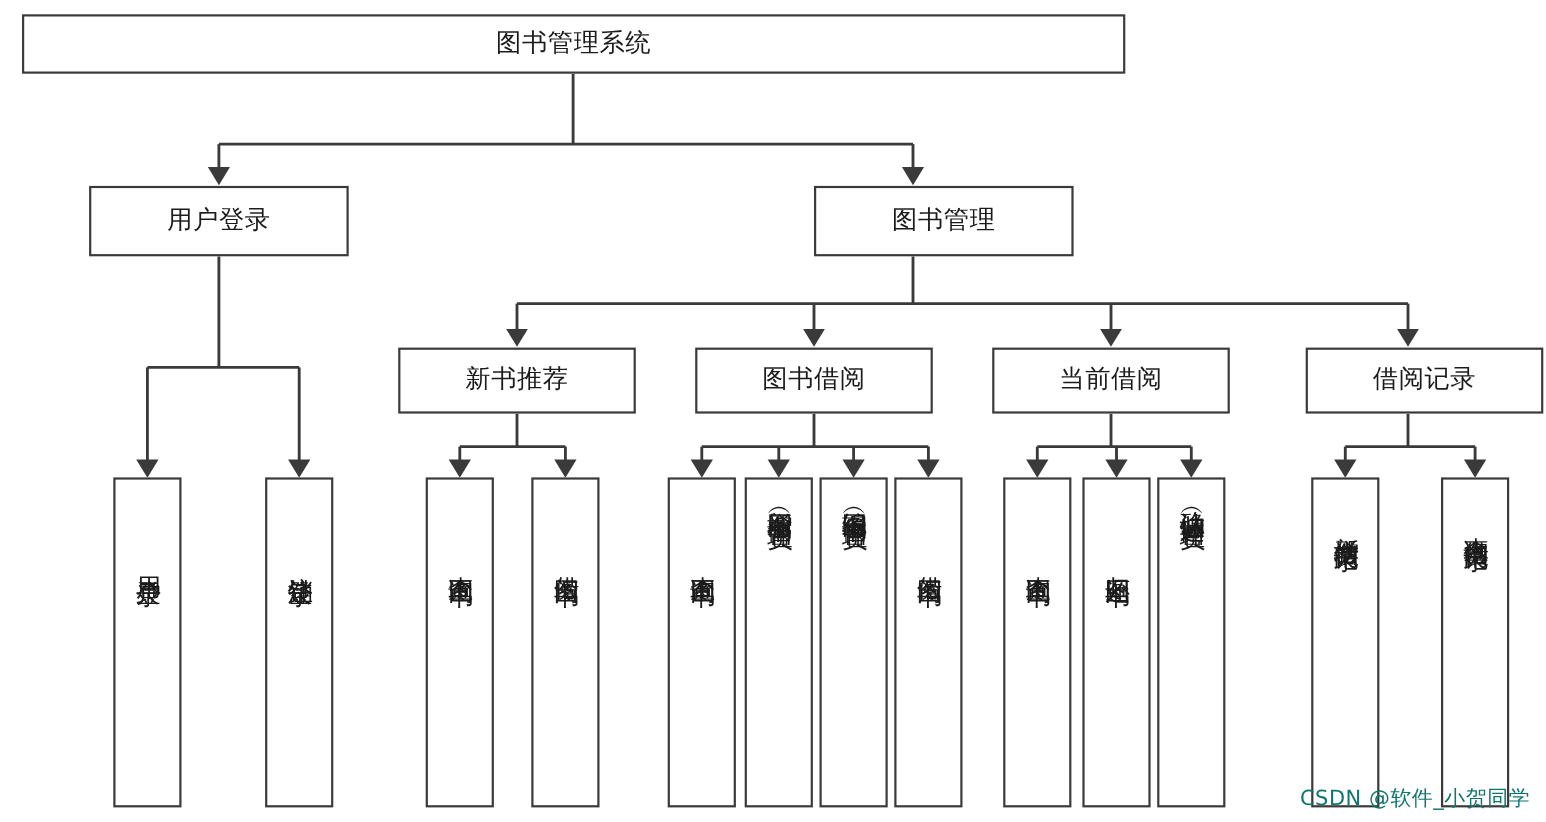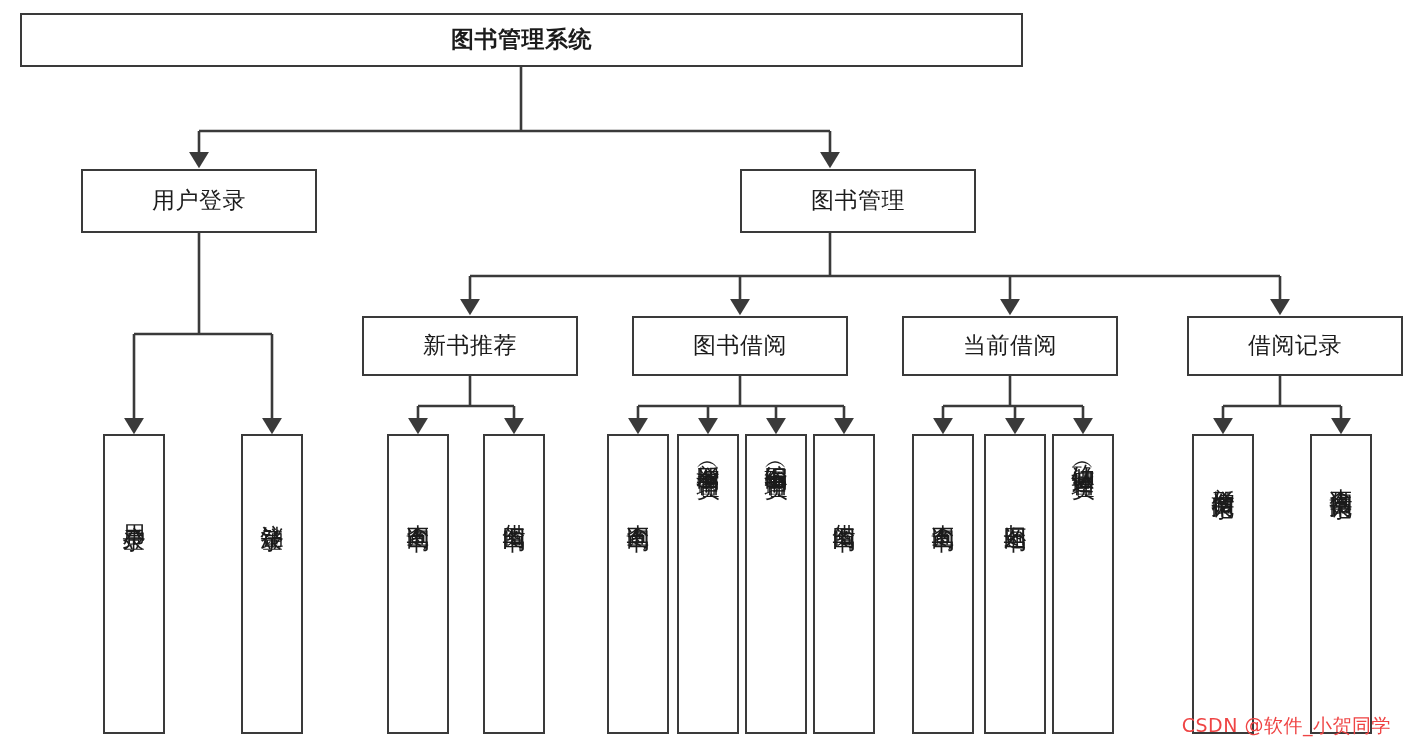--- a/index.html
+++ b/index.html
@@ -56,21 +56,21 @@
   }
   .node.v .lbl {
     writing-mode: vertical-rl;
     text-orientation: upright;
   }
   #watermark {
     position: absolute;
     right: 14px;
     bottom: 8px;
     font-size: 19px;
-    color: #ef4444;
+    color: #0f766e;
     letter-spacing: 0.5px;
     z-index: 5;
     white-space: nowrap;
     font-family: "DejaVu Sans", "Liberation Sans", sans-serif;
   }
 </style>
 </head>
 <body>
 
 <div id="canvas">
@@ -118,21 +118,21 @@
       <path d="M1015,406 L1015,426" marker-end="url(#arw)"></path>
       <path d="M1083,406 L1083,426" marker-end="url(#arw)"></path>
 
       <path d="M1280,376 L1280,406"></path>
       <path d="M1223,406 L1341,406"></path>
       <path d="M1223,406 L1223,426" marker-end="url(#arw)"></path>
       <path d="M1341,406 L1341,426" marker-end="url(#arw)"></path>
     </g>
   </svg>
 
-  <div class="node h" style="left:20px; top:13px; width:1003px; height:54px;font-weight:bold;">
+  <div class="node h" style="left:20px; top:13px; width:1003px; height:54px;">
     <span class="lbl">图书管理系统</span>
   </div>
 
   <div class="node h" style="left:81px; top:169px; width:236px; height:64px;">
     <span class="lbl">用户登录</span>
   </div>
   <div class="node h" style="left:712px; top:169px; width:236px; height:64px;margin-left:28px;">
     <span class="lbl">图书管理</span>
   </div>
 

